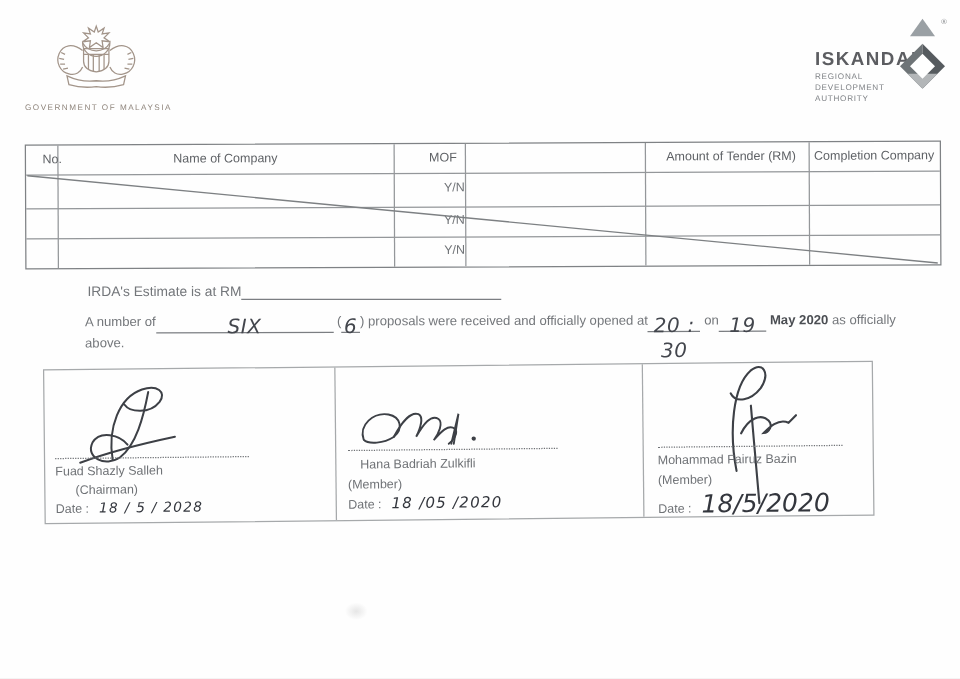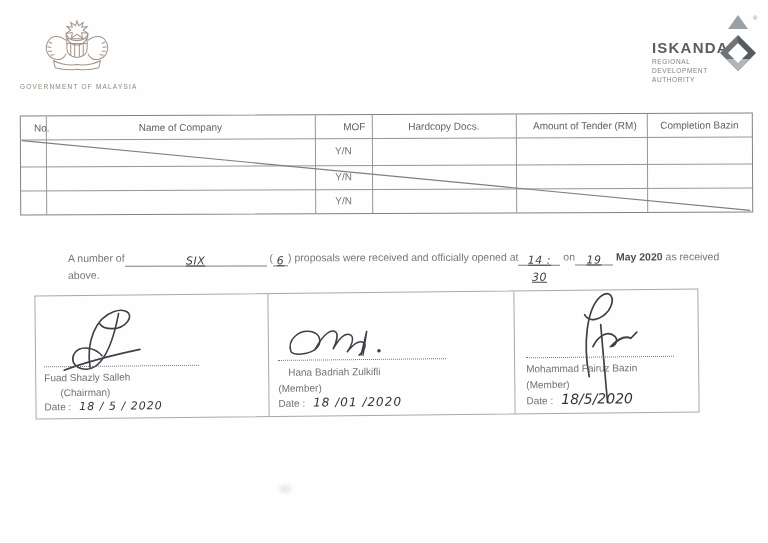--- a/index.html
+++ b/index.html
@@ -15,43 +15,43 @@
   .iskandar-title{font-size:15px;font-weight:bold;color:#5c5d61;letter-spacing:1.2px;line-height:15px;}
   .iskandar-sub{font-size:6.5px;color:#7f8286;letter-spacing:0.6px;line-height:9px;margin-top:2px;}
   .mark{position:absolute;left:716px;top:13px;width:44px;height:58px;}
   .reg{position:absolute;left:753px;top:15px;font-size:6px;color:#8a8d90;}
   
   .tbl{position:absolute;left:20px;top:114px;width:731px;height:98px;
     border:1px solid #7f8285;transform:rotate(-0.25deg);}
   .hline{position:absolute;left:0;width:100%;height:0;border-top:1px solid #94979a;}
   .vline{position:absolute;top:0;height:100%;width:0;border-left:1px solid #94979a;}
   .th{position:absolute;top:6px;font-size:10px;color:#5f6266;text-align:center;}
-  .yn{position:absolute;left:294px;width:57px;font-size:10px;color:#717478;text-align:center;}
+  .yn{position:absolute;left:294px;width:57px;font-size:10px;color:#717478;text-align:center;padding-left:20px;}
   .diag{position:absolute;left:0;top:0;width:731px;height:98px;}
   
   .estimate{position:absolute;left:70px;top:226px;font-size:11px;color:#73767a;}
   .blank{display:inline-block;border-bottom:1px solid #7b7e82;height:13px;
     text-align:center;vertical-align:bottom;}
   .statement{position:absolute;left:68px;top:249px;width:700px;font-size:10.5px;
     color:#74777b;line-height:17px;transform:rotate(-0.15deg);}
   .hand{font-family:"DejaVu Sans", sans-serif;font-style:italic;color:#43464d;
-    font-size:11px;letter-spacing:0.5px;text-decoration:underline;}
+    font-size:16px;letter-spacing:0.5px;}
   .bold-date{font-weight:bold;color:#4b4e53;}
   
   .sig-table{position:absolute;left:35px;top:292px;width:662px;height:122px;
     border:1px solid #a6a9ab;transform:rotate(-0.6deg);}
   .sig-div{position:absolute;top:0;height:100%;width:0;border-left:1px solid #a6a9ab;}
   .sig-cell{position:absolute;top:0;height:100%;}
   .dots{position:absolute;border-bottom:1.5px dotted #6f7276;height:0;}
   .sg-name{position:absolute;font-size:10px;color:#6f7276;white-space:nowrap;}
   .sg-role{position:absolute;font-size:10px;color:#6f7276;}
   .sg-date{position:absolute;font-size:10px;color:#6f7276;white-space:nowrap;}
   .hand-date{font-family:"DejaVu Sans", sans-serif;font-style:italic;color:#33363d;
     font-size:11px;letter-spacing:1px;margin-left:8px;}
-  .hand-date.big{font-size:14px;letter-spacing:0;}
+  .hand-date.big{font-size:20px;letter-spacing:0;}
   .sigsvg{position:absolute;}
   .smudge{position:absolute;left:276px;top:482px;width:18px;height:14px;
     background:radial-gradient(closest-side,rgba(120,120,120,0.18),rgba(120,120,120,0));}
 </style>
 </head>
 <body>
 
 <div class="page">
 
   <svg class="crest" viewBox="0 0 100 78" fill="none" stroke="#a0928637">
@@ -96,71 +96,71 @@
     <div class="hline" style="top:74px"></div>
     <div class="vline" style="left:25px"></div>
     <div class="vline" style="left:294px"></div>
     <div class="vline" style="left:351px"></div>
     <div class="vline" style="left:495px"></div>
     <div class="vline" style="left:626px"></div>
 
     <div class="th" style="left:0;width:42px">No.</div>
     <div class="th" style="left:25px;width:269px">Name of Company</div>
     <div class="th" style="left:294px;width:79px">MOF</div>
-    <div class="th" style="left:351px;width:144px">Hardcopy Docs.</div>
     <div class="th" style="left:495px;width:138px">Amount of Tender (RM)</div>
-    <div class="th" style="left:626px;width:105px">Completion Bazin</div>
+    <div class="th" style="left:626px;width:105px">Completion Company</div>
 
     <div class="yn" style="top:30px">Y/N</div>
     <div class="yn" style="top:56px">Y/N</div>
     <div class="yn" style="top:80px">Y/N</div>
 
     <svg class="diag" viewBox="0 0 731 98" preserveAspectRatio="none">
       <line x1="1" y1="24" x2="729" y2="97" stroke="#7d8083" stroke-width="1.1"></line>
     </svg>
   </div>
 
+  <div class="estimate"><span>IRDA's Estimate is at RM</span><span class="blank" style="width:208px"></span></div>
 
   <div class="statement">
     <span>A number of</span><span class="blank" style="width:142px"><span class="hand">SIX</span></span>
     <span>(</span><span class="blank" style="width:15px"><span class="hand">6</span></span><span>)</span>
-    <span>proposals were received and officially opened at</span><span class="blank" style="width:42px"><span class="hand">14 : 30</span></span>
+    <span>proposals were received and officially opened at</span><span class="blank" style="width:42px"><span class="hand">20 : 30</span></span>
     <span>on</span><span class="blank" style="width:38px"><span class="hand">19</span></span>
     <span class="bold-date">May 2020</span>
-    <span>as received</span>
+    <span>as officially</span>
     <div>above.</div>
   </div>
 
   <div class="sig-table">
     <div class="sig-div" style="left:232px"></div>
     <div class="sig-div" style="left:478px"></div>
 
     <div class="sig-cell" style="left:0;width:232px">
       <svg class="sigsvg" style="left:20px;top:8px" width="150" height="78" viewBox="0 0 150 78" fill="none" stroke="#3d4046" stroke-width="1.6" stroke-linecap="round">
         <path d="M34,64 C30,38 40,14 58,8 C70,4 78,10 72,18 C64,28 48,26 44,20"></path>
         <path d="M63,10 C59,30 53,52 40,62 C28,70 12,62 18,50 C24,40 40,44 46,52"></path>
         <path d="M8,66 C36,56 64,50 84,46"></path>
       </svg>
       <div class="dots" style="left:8px;top:70px;width:155px"></div>
       <div class="sg-name" style="left:8px;top:76px">Fuad Shazly Salleh</div>
       <div class="sg-role" style="left:24px;top:91px">(Chairman)</div>
-      <div class="sg-date" style="left:8px;top:104px"><span>Date :</span><span class="hand-date">18 / 5 / 2020</span></div>
+      <div class="sg-date" style="left:8px;top:104px"><span>Date :</span><span class="hand-date">18 / 5 / 2028</span></div>
     </div>
 
     <div class="sig-cell" style="left:232px;width:246px">
       <svg class="sigsvg" style="left:15px;top:28px" width="120" height="45" viewBox="0 0 120 45" fill="none" stroke="#3d4046" stroke-width="1.5" stroke-linecap="round">
         <path d="M8,30 C4,18 16,8 28,10 C38,12 40,22 32,28 C24,33 12,34 8,30"></path>
         <path d="M32,28 C40,14 46,8 52,10 C56,12 54,20 50,28 C56,18 62,10 68,14 C72,17 68,26 64,31 C70,24 76,18 81,22 C84,25 80,31 76,34"></path>
         <path d="M78,34 L84,10 L80,34"></path>
         <circle cx="96" cy="30" r="1" fill="#3d4046"></circle>
       </svg>
       <div class="dots" style="left:10px;top:66px;width:168px"></div>
       <div class="sg-name" style="left:20px;top:73px">Hana Badriah Zulkifli</div>
       <div class="sg-role" style="left:10px;top:89px">(Member)</div>
-      <div class="sg-date" style="left:10px;top:102px"><span>Date :</span><span class="hand-date" style="font-size:12px">18 /01 /2020</span></div>
+      <div class="sg-date" style="left:10px;top:102px"><span>Date :</span><span class="hand-date" style="font-size:12px">18 /05 /2020</span></div>
     </div>
 
     <div class="sig-cell" style="left:478px;width:184px">
       <svg class="sigsvg" style="left:25px;top:0px" width="130" height="118" viewBox="0 0 130 118" fill="none" stroke="#3d4046" stroke-width="1.7" stroke-linecap="round">
         <path d="M50,86 C44,54 48,18 62,6 C72,-2 78,8 70,20 C62,30 50,32 46,24"></path>
         <path d="M54,56 C60,44 70,40 76,46 C80,50 76,56 72,56 C76,52 84,44 92,48 L98,42"></path>
         <path d="M62,34 C64,60 66,88 68,112"></path>
       </svg>
       <div class="dots" style="left:12px;top:66px;width:148px"></div>
       <div class="sg-name" style="left:12px;top:72px">Mohammad Fairuz Bazin</div>

